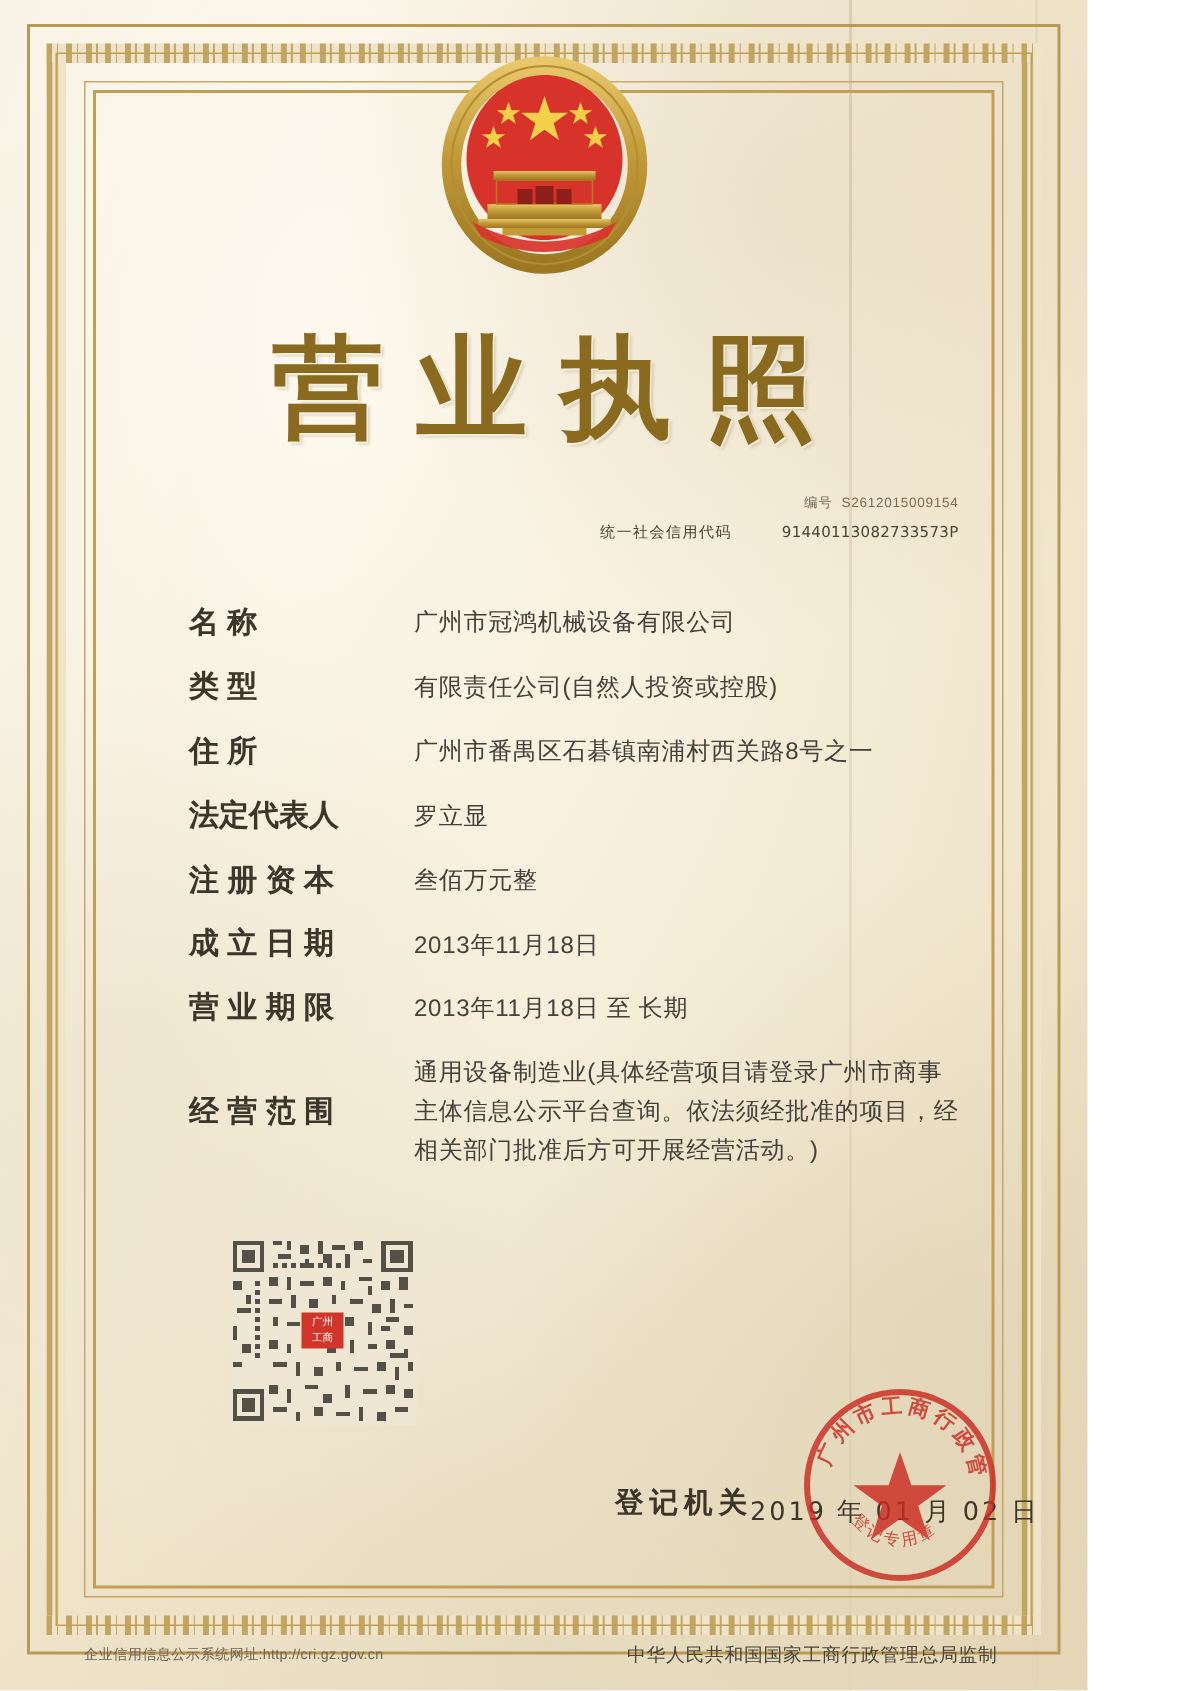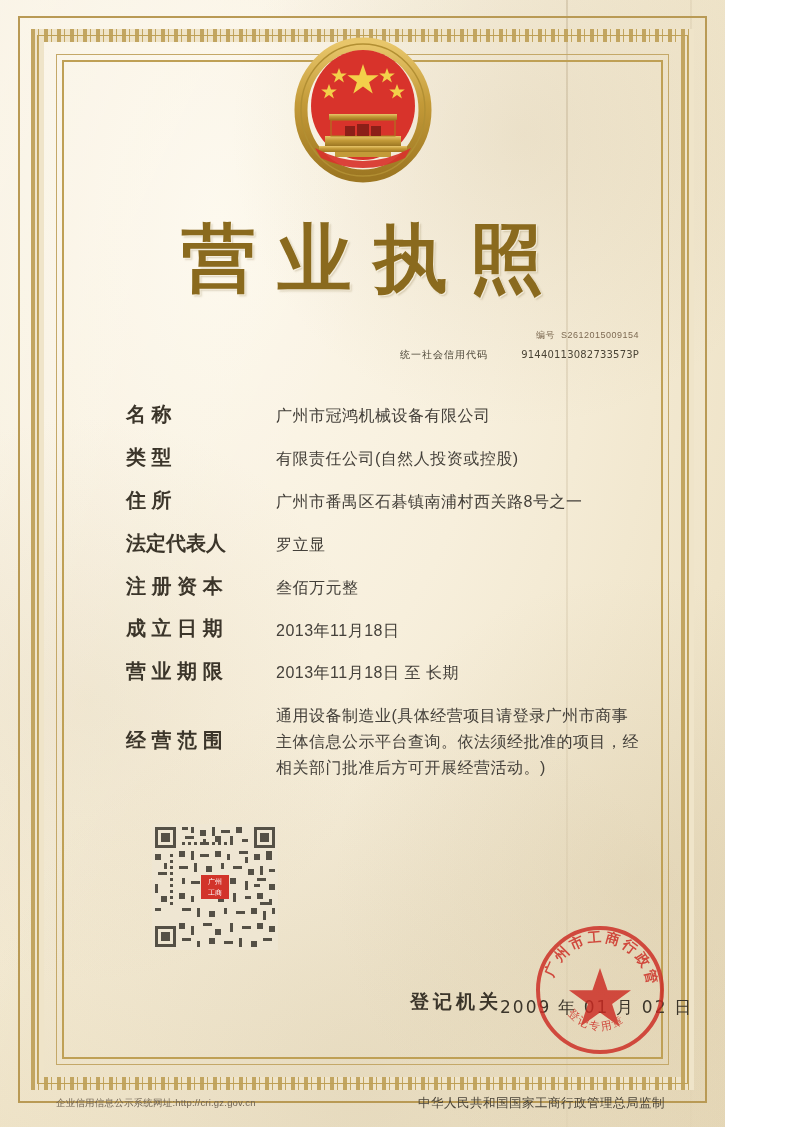--- a/index.html
+++ b/index.html
@@ -458,21 +458,21 @@
           <rect x="36" y="26" width="3" height="1"></rect>
           <rect x="31" y="11" width="1" height="2"></rect>
       </g>
     </svg>
     <div class="qr-center">广州<br>工商</div>
   </div>
 
   <div class="registrar">登记机关</div>
 
   <div class="date-line">
-    <span class="num">2009</span>
+    <span class="num">2019</span>
     <span>年</span>
     <span class="num">01</span>
     <span>月</span>
     <span class="num">02</span>
     <span>日</span>
   </div>
 
   <div class="seal">
     <svg viewBox="0 0 136 136" width="136" height="136" aria-hidden="true">
       <circle cx="68" cy="68" r="62" fill="none" stroke="#cc2a22" stroke-width="4"></circle>

